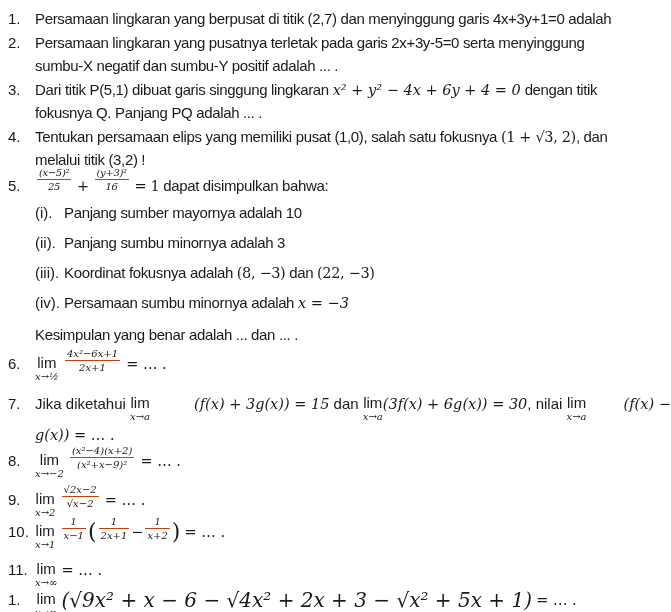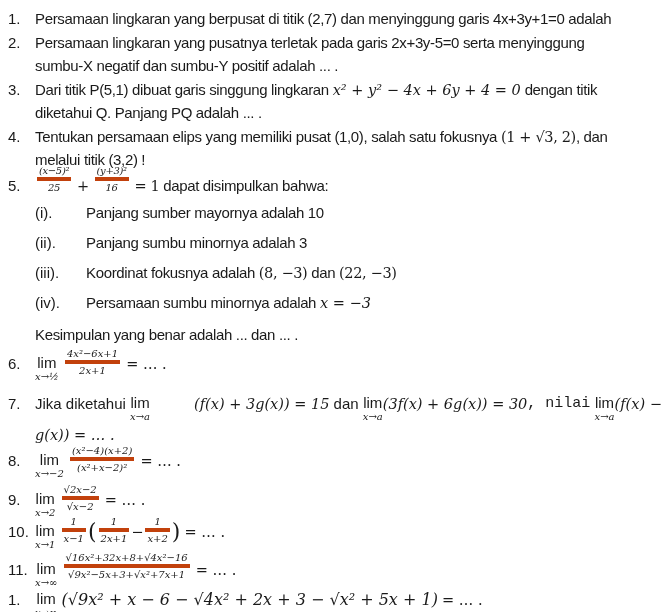--- a/index.html
+++ b/index.html
@@ -6,25 +6,25 @@
   body {
     width: 671px; height: 612px; overflow: hidden; position: relative;
     font-family: "Liberation Sans", sans-serif; color: #1a1a1a;
     font-size: 15px;
   }
   .doc { position: absolute; left: 0; top: 0; width: 671px; }
   .line { position: absolute; left: 0; white-space: nowrap; line-height: 20px; }
   .num { position: absolute; left: 8px; }
   .txt { position: absolute; left: 35px; letter-spacing: -0.35px; }
   .sub { position: absolute; left: 35px; }
-  .subtxt { position: absolute; left: 86px; letter-spacing: -0.35px; text-align: center; }
+  .subtxt { position: absolute; left: 64px; letter-spacing: -0.35px; text-align: center; }
   .m { font-family: "DejaVu Serif", serif; font-style: italic; font-size: 14.5px; letter-spacing: 0; }
   .mu { font-family: "DejaVu Serif", serif; font-style: normal; font-size: 14.5px; }
   .frac { display: inline-block; vertical-align: middle; text-align: center; font-family: "DejaVu Serif", serif; font-style: italic; font-size: 10px; line-height: 12px; margin: 0 2px; }
-  .frac .n { display: block; border-bottom: 4px solid #c2410c; padding: 0 2px; }
+  .frac .n { display: block; border-bottom: 1px solid #c2410c; padding: 0 2px; }
   .frac .d { display: block; padding: 1px 2px; }
   .lim { display: inline-block; vertical-align: top; text-align: center; line-height: 14px; font-family: "Liberation Sans", sans-serif; }
   .lim .l { display: block; font-size: 15px; line-height: 18px; }
   .lim .u { display: block; font-family: "DejaVu Serif", serif; font-style: italic; font-size: 10px; line-height: 10px; }
   .paren { font-family: "DejaVu Serif", serif; font-size: 22px; font-style: normal; vertical-align: middle; }
 </style>
 </head>
 <body>
 
 <div class="doc">
@@ -44,21 +44,21 @@
 
   <div class="line" style="top:80px;">
     <span class="num">3.</span>
     <span class="txt">
       <span>Dari titik P(5,1) dibuat garis singgung lingkaran</span>
       <span class="m">x² + y² − 4x + 6y + 4 = 0</span>
       <span>dengan titik</span>
     </span>
   </div>
   <div class="line" style="top:103px;">
-    <span class="txt">diketahui Q. Panjang PQ adalah ... .</span>
+    <span class="txt">fokusnya Q. Panjang PQ adalah ... .</span>
   </div>
 
   <div class="line" style="top:127px;">
     <span class="num">4.</span>
     <span class="txt">
       <span>Tentukan persamaan elips yang memiliki pusat (1,0), salah satu fokusnya</span>
       <span class="mu">(1 + √3, 2)</span><span>, dan</span>
     </span>
   </div>
   <div class="line" style="top:150px;">
@@ -130,41 +130,41 @@
     <span class="txt" style="letter-spacing:0;">
       <span style="vertical-align:top;">Jika diketahui</span>
       <span class="lim">
         <span class="l">lim</span>
         <span class="u">x→a</span>
       </span><span class="m" style="vertical-align:top;margin-left:44px;">(f(x) + 3g(x)) = 15</span>
       <span style="vertical-align:top;">dan</span>
       <span class="lim">
         <span class="l">lim</span>
         <span class="u">x→a</span>
-      </span><span class="m" style="vertical-align:top;">(3f(x) + 6g(x)) = 30</span><span style="vertical-align:top;font-family:Liberation Mono, monospace;">, nilai</span>
+      </span><span class="m" style="vertical-align:top;">(3f(x) + 6g(x)) = 30</span><span style="vertical-align:top;">, nilai</span>
       <span class="lim">
         <span class="l">lim</span>
         <span class="u">x→a</span>
-      </span><span class="m" style="vertical-align:top;">(f(x) −</span>
+      </span><span class="m" style="vertical-align:top;padding-left:37px;">(f(x) −</span>
     </span>
   </div>
   <div class="line" style="top:425px;">
     <span class="txt m">g(x)) = … .</span>
   </div>
 
   <div class="line" style="top:451px;">
     <span class="num">8.</span>
     <span class="txt" style="letter-spacing:0;">
       <span class="lim">
         <span class="l">lim</span>
         <span class="u">x→−2</span>
       </span>
       <span class="frac" style="vertical-align:top;margin-top:-6px;">
         <span class="n">(x²−4)(x+2)</span>
-        <span class="d">(x²+x−2)²</span>
+        <span class="d">(x²+x−9)²</span>
       </span>
       <span class="mu" style="vertical-align:top;">= … .</span>
     </span>
   </div>
 
   <div class="line" style="top:490px;">
     <span class="num">9.</span>
     <span class="txt" style="letter-spacing:0;">
       <span class="lim">
         <span class="l">lim</span>
@@ -199,33 +199,29 @@
     </span>
   </div>
 
   <div class="line" style="top:560px;">
     <span class="num">11.</span>
     <span class="txt" style="letter-spacing:0;">
       <span class="lim">
         <span class="l">lim</span>
         <span class="u">x→∞</span>
       </span>
-      <span class="frac" style="vertical-align:top;margin-top:-8px;">
-        <span class="n">√16x²+32x+8+√4x²−16</span>
-        <span class="d">√9x²−5x+3+√x²+7x+1</span>
-      </span>
       <span class="mu" style="vertical-align:top;">= … .</span>
     </span>
   </div>
 
   <div class="line" style="top:590px;">
     <span class="num">1.</span>
     <span class="txt" style="letter-spacing:0;">
       <span class="lim">
         <span class="l">lim</span>
         <span class="u">x→∞</span>
       </span>
-      <span class="m" style="vertical-align:top;font-size:16px;">(√9x² + x − 6 − √4x² + 2x + 3 − √x² + 5x + 1)</span>
+      <span class="m" style="vertical-align:top;font-size:20px;">(√9x² + x − 6 − √4x² + 2x + 3 − √x² + 5x + 1)</span>
       <span class="mu" style="vertical-align:top;">= … .</span>
     </span>
   </div>
 
 </div>
 
 </body></html>

